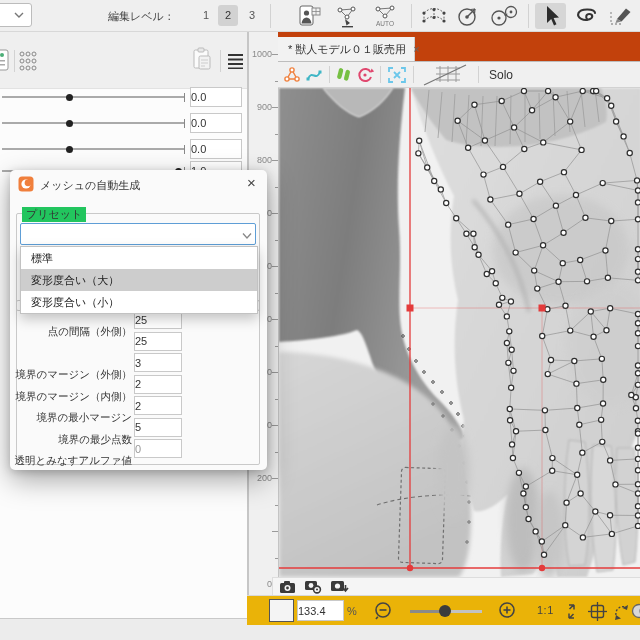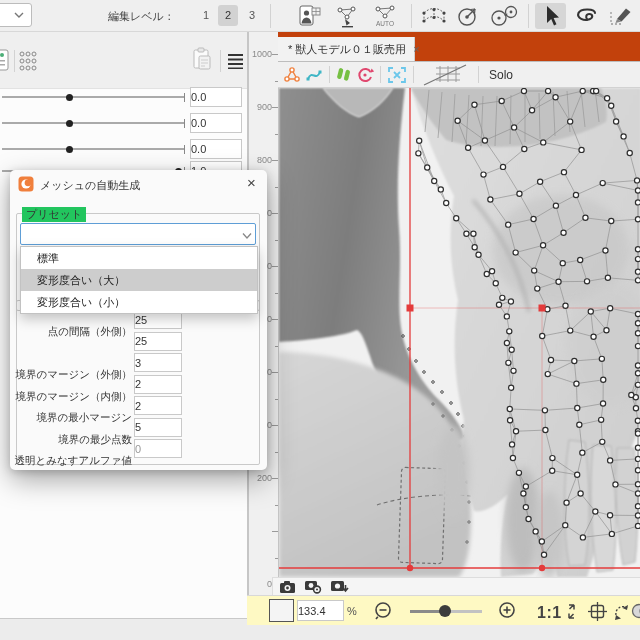--- a/index.html
+++ b/index.html
@@ -26,29 +26,29 @@
   #pane-divider{left:247px;top:32px;width:2px;height:593px;background:#c6c6c6;}
   #ruler{left:250px;top:32px;width:28px;height:563px;background:#f0f0f0;}
   .rlabel{position:absolute;left:0;width:22px;text-align:right;font-size:9px;color:#8a8a8a;}
   .rtick{position:absolute;background:#9a9a9a;height:1px;}
   #tabstrip{left:278px;top:32px;width:362px;height:29px;background:#c2410c;border-bottom:1px solid #bdbdbd;}
   #doc-tab{left:0px;top:5px;width:136px;height:24px;background:#f2f2f2;border-right:1px solid #cfcfcf;display:flex;align-items:center;}
   #view-toolbar{left:278px;top:62px;width:362px;height:25px;background:#f0f0f0;border-bottom:1px solid #d2d2d2;display:flex;align-items:center;}
   .vt-div{width:1px;height:17px;background:#d2d2d2;margin:0 6px;}
   #canvas-wrap{left:278px;top:88px;width:362px;height:489px;background:#f1f1f1;border-left:1px solid #c4c4c4;overflow:hidden;}
   #camera-strip{left:272px;top:577px;width:368px;height:18px;background:#f5f5f5;border-top:1px solid #ddd;border-left:1px solid #ddd;display:flex;align-items:center;gap:8px;padding-left:6px;box-sizing:border-box;}
-  #status-bar{left:247px;top:595px;width:393px;height:30px;background:#fef9c3;border-top:1px solid #d8d8d8;}
+  #status-bar{left:247px;top:595px;width:393px;height:30px;background:#eab308;border-top:1px solid #d8d8d8;}
   
   #dialog{left:10px;top:170px;width:257px;height:300px;background:#fafafa;border-radius:5px;
           box-shadow:0 10px 28px rgba(0,0,0,.34),0 2px 8px rgba(0,0,0,.18);z-index:50;}
   .groupbox{position:absolute;border:1px solid #c9c9c9;border-radius:2px;}
   .gb-label{position:absolute;background:#22c55e;padding:0 4px;color:#333;font-size:11px;}
   #preset-combo{left:10px;top:53px;width:236px;height:22px;background:#fff;border:1px solid #5e9ed6;border-radius:2px;box-sizing:border-box;}
   #dropdown{left:10px;top:76px;width:236px;background:#fff;border:1px solid #c2c2c2;box-shadow:0 5px 12px rgba(0,0,0,.22);z-index:60;}
-  .dd-item{height:22px;line-height:22px;padding-left:16px;color:#222;font-size:11px;}
+  .dd-item{height:22px;line-height:22px;padding-left:10px;color:#222;font-size:11px;}
   .dd-item.hover{background:#cdcdcd;}
   .frow-label{position:absolute;width:122px;text-align:right;font-size:10.5px;color:#333;line-height:19px;margin-top:12px;}
   .frow-input{position:absolute;left:124px;width:48px;height:19px;}
   .frow-input.dim{color:#999;}
   #bottom-left{left:0;top:618px;width:247px;height:22px;background:#ececec;border-top:1px solid #c9c9c9;}
   #bottom-right{left:247px;top:625px;width:393px;height:15px;background:#ececec;}
 </style>
 </head>
 <body>
 
@@ -840,21 +840,21 @@
         <line x1="4.8" y1="15.8" x2="3" y2="18" stroke="#444" stroke-width="1.6"></line>
     </svg>
     <div class="abs" style="left:163px;top:14px;width:35px;height:2.5px;background:#8a8a8a;"></div>
     <div class="abs" style="left:198px;top:14px;width:37px;height:2.5px;background:#c2c2c2;"></div>
     <div class="abs" style="left:192px;top:9px;width:12px;height:12px;border-radius:50%;background:#3c3c3c;"></div>
     <svg class="abs" style="left:250px;top:5px" width="20" height="20">
       <circle cx="10" cy="9" r="7" fill="none" stroke="#444" stroke-width="1.6"></circle>
         <line x1="6.5" y1="9" x2="13.5" y2="9" stroke="#444" stroke-width="1.6"></line>
         <line x1="10" y1="5.5" x2="10" y2="12.5" stroke="#444" stroke-width="1.6"></line>
     </svg>
-    <span class="abs" style="left:290px;top:8px;font-size:16px;font-weight:bold;color:#444;letter-spacing:.5px;">1:1</span>
+    <span class="abs" style="left:290px;top:8px;font-size:11px;font-weight:normal;color:#444;letter-spacing:.5px;">1:1</span>
     <svg class="abs" style="left:314px;top:5px" width="21" height="21">
       <g stroke="#444" stroke-width="1.5" fill="none">
         <path d="M8 4 L12.5 4 M13 4 L13 8.5 M8.5 8 L13 3.5"></path>
         <path d="M13 17 L8.5 17 M8 17 L8 12.5 M12.5 13 L8 17.5"></path>
       </g>
       <g stroke="#444" stroke-width="1.5" fill="none" transform="translate(0,0)">
         <path d="M3 8 V3 H8 M18 13 V18 H13" opacity="0"></path>
       </g>
     </svg>
     <svg class="abs" style="left:340px;top:5px" width="21" height="21">

